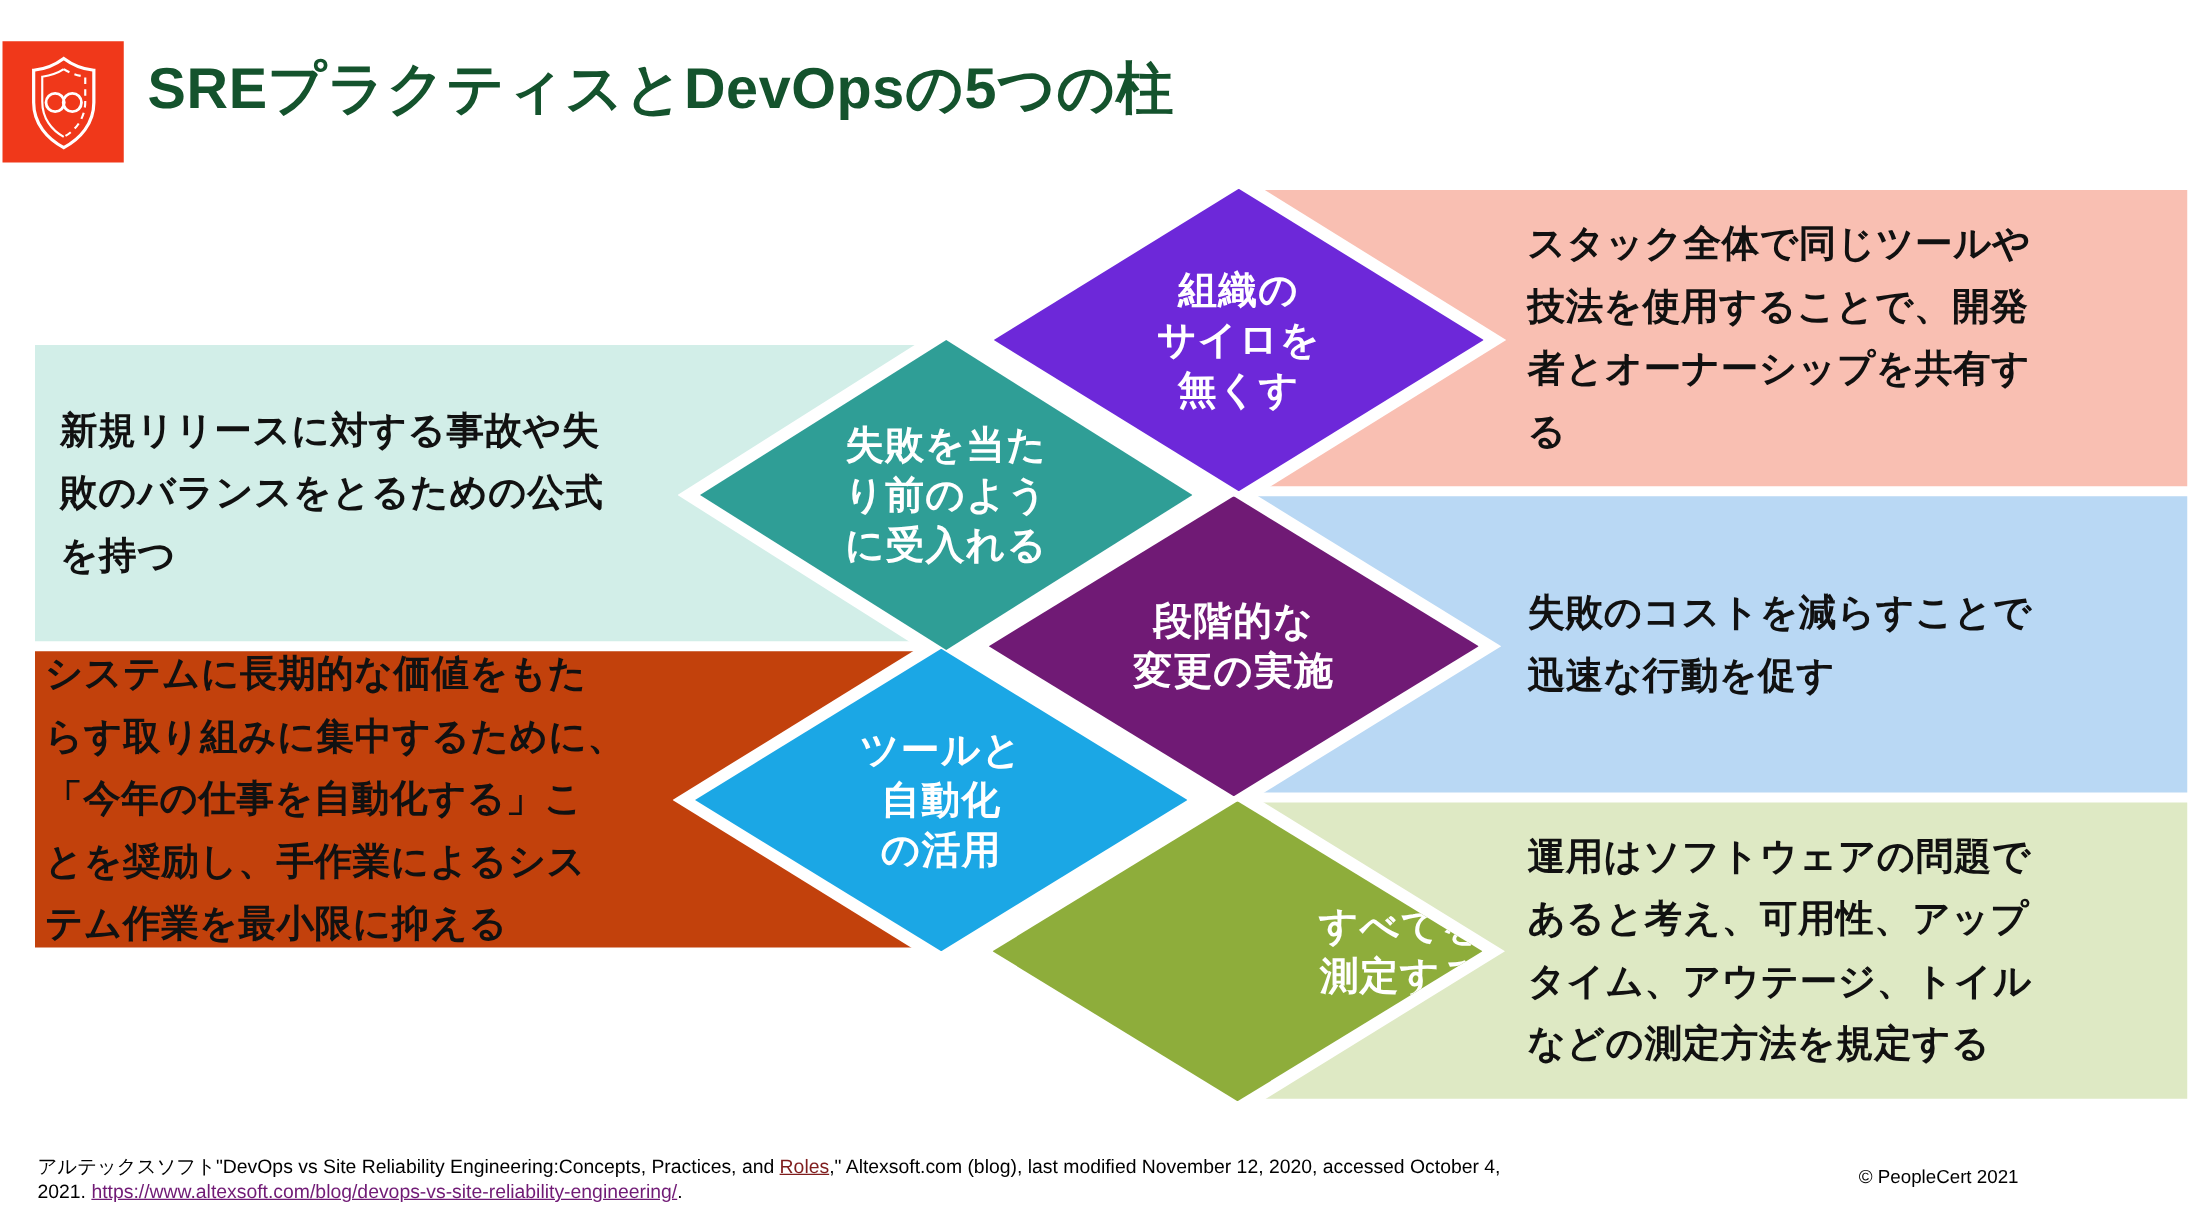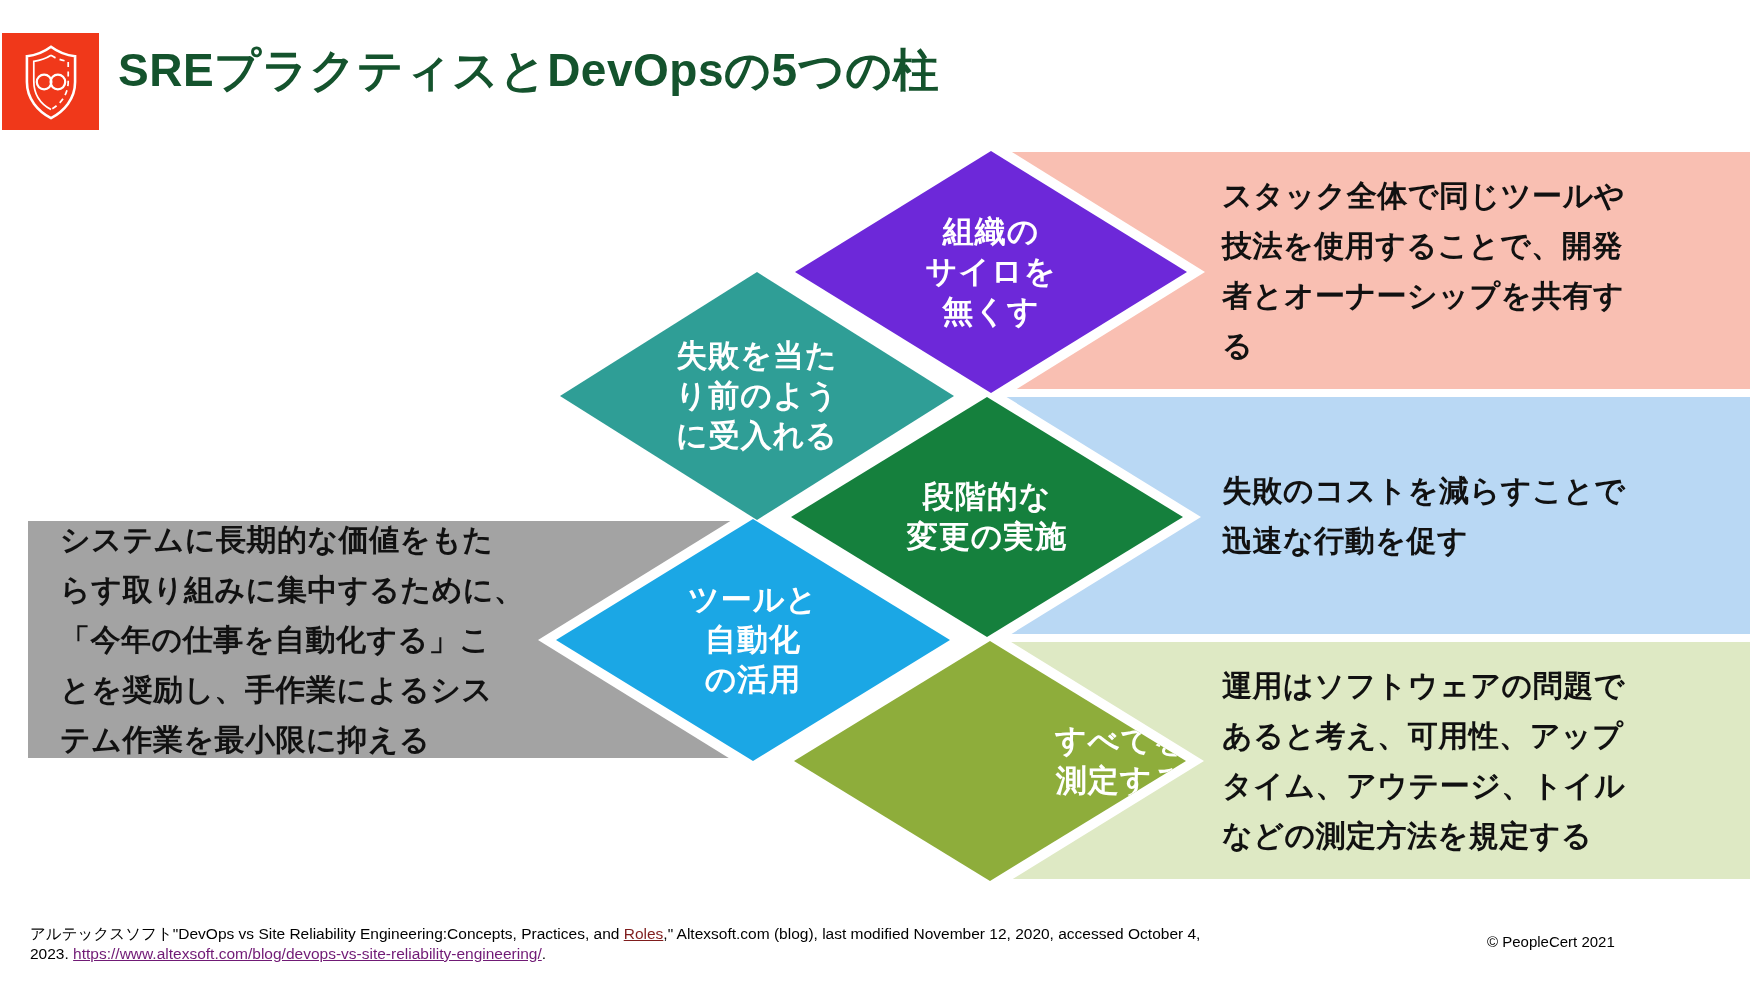--- a/index.html
+++ b/index.html
@@ -59,27 +59,32 @@
   </div>
   <div class="title" style="color: #14532d;">SREプラクティスとDevOpsの5つの柱</div>
 
   <div class="band" style="left: 990px; top: 152px; width: 728px; padding-left: 232px; box-sizing: content-box; background: rgb(249, 191, 178);">
     <div class="band-text">スタック全体で同じツールや
 技法を使用することで、開発
 者とオーナーシップを共有す
 る</div>
   </div>
 
+  <div class="band" style="left: 28px; top: 276px; width: 728px; padding-left: 20px; box-sizing: border-box; background: rgb(210, 238, 232);">
+    <div class="band-text">新規リリースに対する事故や失
+敗のバランスをとるための公式
+を持つ</div>
+  </div>
 
   <div class="band" style="left: 990px; top: 397px; width: 728px; padding-left: 232px; box-sizing: content-box; background: rgb(185, 216, 244);">
     <div class="band-text">失敗のコストを減らすことで
 迅速な行動を促す</div>
   </div>
 
-  <div class="band" style="left: 28px; top: 521px; width: 728px; padding-left: 32px; box-sizing: border-box; background: #a3a3a3;">
+  <div class="band" style="left: 28px; top: 521px; width: 728px; padding-left: 8px; box-sizing: border-box; background: #c2410c;">
     <div class="band-text">システムに長期的な価値をもた
 らす取り組みに集中するために、
 「今年の仕事を自動化する」こ
 とを奨励し、手作業によるシス
 テム作業を最小限に抑える</div>
   </div>
 
   <div class="band" style="left: 990px; top: 642px; width: 728px; padding-left: 232px; box-sizing: content-box; background: rgb(222, 233, 196);">
     <div class="band-text">運用はソフトウェアの問題で
 あると考え、可用性、アップ
@@ -98,36 +103,36 @@
 サイロを
 無くす</div>
   </div>
 
   <div class="diamond" style="left: 560px; top: 272px; width: 394px; height: 248px; background: rgb(47, 158, 150);">
     <div class="diamond-label">失敗を当た
 り前のよう
 に受入れる</div>
   </div>
 
-  <div class="diamond" style="left: 791px; top: 397px; width: 392px; height: 240px; background: #15803d;">
+  <div class="diamond" style="left: 791px; top: 397px; width: 392px; height: 240px; background: #701a75;">
     <div class="diamond-label">段階的な
 変更の実施</div>
   </div>
 
   <div class="diamond" style="left: 556px; top: 519px; width: 394px; height: 242px; background: rgb(27, 167, 229);">
     <div class="diamond-label">ツールと
 自動化
 の活用</div>
   </div>
 
   <div class="diamond" style="left: 794px; top: 641px; width: 392px; height: 240px; background: rgb(142, 173, 59); justify-content: flex-end;">
     <div class="diamond-label">すべてを
 測定する</div>
   </div>
 
   <div class="footer">
     <div><span>アルテックスソフト"DevOps vs Site Reliability Engineering:Concepts, Practices, and </span><a style="color: #7f1d1d;">Roles</a><span>," Altexsoft.com (blog), last modified November 12, 2020, accessed October 4,</span></div>
-    <div><span>2023. </span><a style="color: #701a75;">https://www.altexsoft.com/blog/devops-vs-site-reliability-engineering/</a><span>.</span></div>
+    <div><span>2021. </span><a style="color: #701a75;">https://www.altexsoft.com/blog/devops-vs-site-reliability-engineering/</a><span>.</span></div>
   </div>
 
   <div class="copyright">© PeopleCert 2021</div>
 
 </div>
 
 </body></html>

